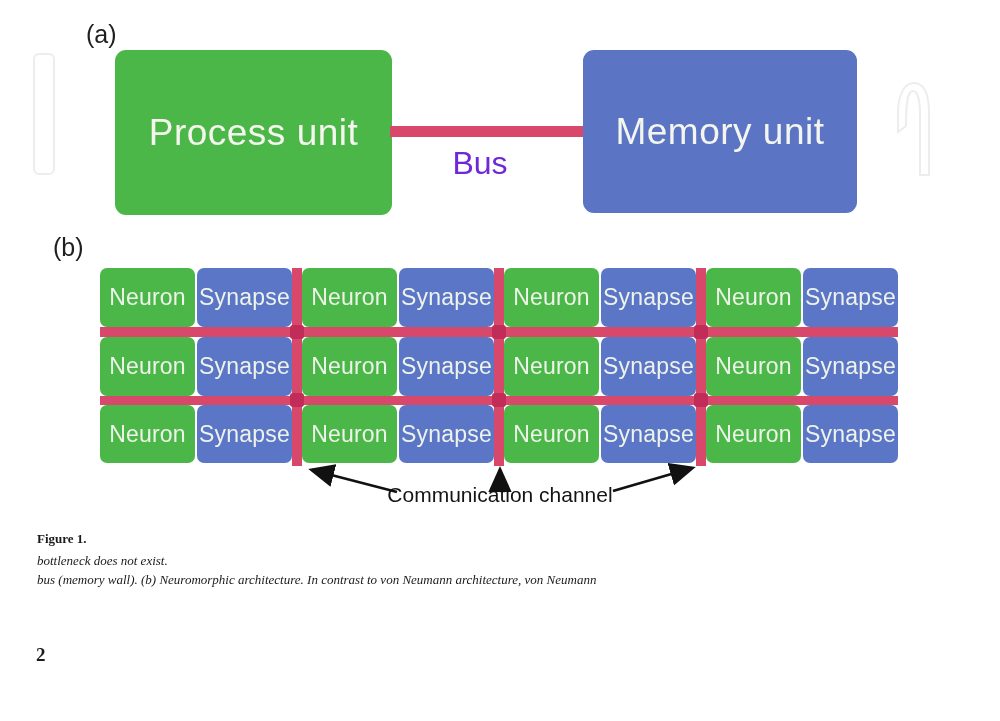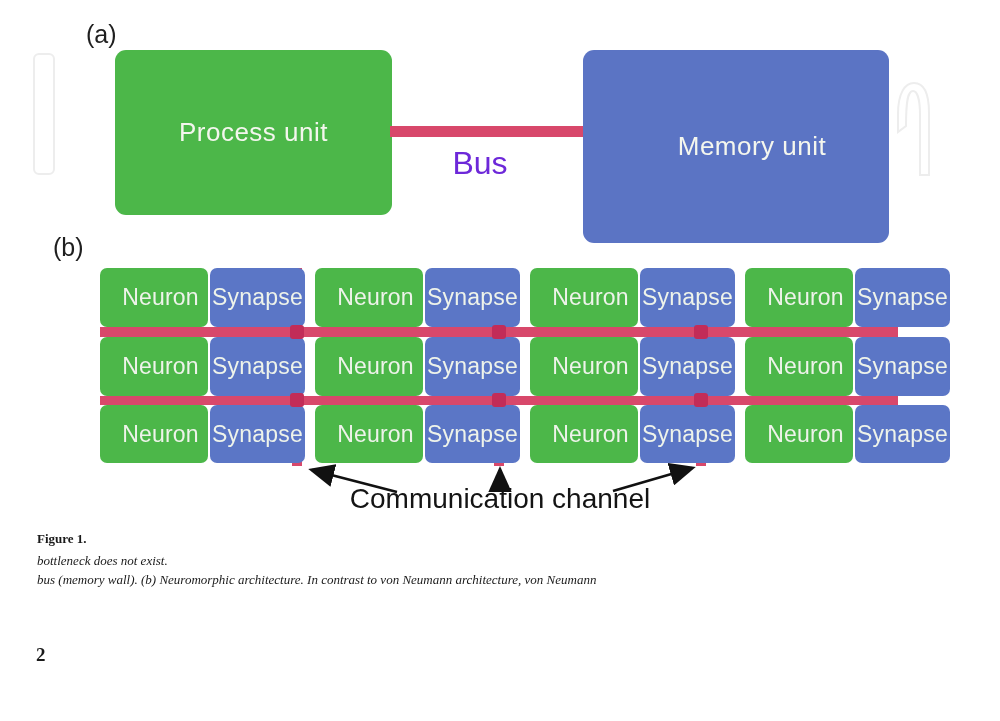--- a/index.html
+++ b/index.html
@@ -6,48 +6,48 @@
   .stage{
     position:relative;width:1000px;height:721px;background:#ffffff;
     font-family:"Liberation Sans", sans-serif;overflow:hidden;color:#1a1a1a;
   }
   
   .panel-label{position:absolute;font-size:25px;color:#1f1f1f;}
   .label-a{left:86px;top:20px;}
   .label-b{left:53px;top:233px;}
   .unit-box{
     position:absolute;display:flex;align-items:center;justify-content:center;
-    border-radius:11px;color:#f4f6ee;font-size:26px;letter-spacing:0.5px;text-align:center;
+    border-radius:11px;color:#f4f6ee;font-size:37px;letter-spacing:0.5px;text-align:center;
   }
   .process-box{left:115px;top:50px;width:277px;height:165px;background:#4cb749;}
-  .memory-box{left:583px;top:50px;width:274px;height:193px;background:#5b74c4;padding-left:32px;}
+  .memory-box{left:583px;top:50px;width:274px;height:163px;background:#5b74c4;}
   .bus-line{position:absolute;left:390px;top:126px;width:195px;height:11px;background:#d8486b;}
   .bus-label{position:absolute;left:400px;top:145px;width:160px;text-align:center;
     font-size:32px;color:#6d28d9;}
   
   .bgrid{position:absolute;left:100px;top:268px;width:798px;height:198px;}
   .hchan{position:absolute;left:0;width:798px;background:#d8486b;z-index:0;}
   .hchan1{top:59px;height:10px;}
   .hchan2{top:128px;height:9px;}
   .vchan{position:absolute;top:0;width:10px;height:198px;background:#d8486b;z-index:0;}
   .node{position:absolute;width:14px;height:14px;border-radius:3px;background:#c22c58;z-index:2;}
   .brow{position:absolute;left:0;display:flex;z-index:1;}
   .row1{top:0;height:59px;}
   .row2{top:69px;height:59px;}
   .row3{top:137px;height:58px;}
   .pair{display:flex;gap:2px;}
   .pair + .pair{margin-left:10px;}
   .cell{
     width:95px;height:100%;border-radius:7px;display:flex;align-items:center;
     justify-content:center;font-size:23px;color:#eef3ea;letter-spacing:0.2px;
   }
-  .neuron{background:#4cb749;padding-left:13px;}
+  .neuron{background:#4cb749;}
   .synapse{background:#5b76c6;text-align:center;}
   .channel-label{position:absolute;left:0;top:483px;width:1000px;text-align:center;
-    font-size:28px;color:#141414;}
+    font-size:21px;color:#141414;}
   .arrow-layer{position:absolute;left:0;top:0;z-index:5;pointer-events:none;}
   
   .caption{position:absolute;left:37px;top:529px;width:930px;
     font-family:"Liberation Serif", serif;font-size:13px;line-height:19.5px;}
   .caption-title{font-weight:bold;font-style:normal;margin-bottom:2px;}
   .caption-line{font-style:italic;white-space:nowrap;}
   .page-number{position:absolute;left:36px;top:644px;
     font-family:"Liberation Serif", serif;font-weight:bold;font-size:19px;}
   
   .wm-left{position:absolute;left:33px;top:53px;width:18px;height:118px;

